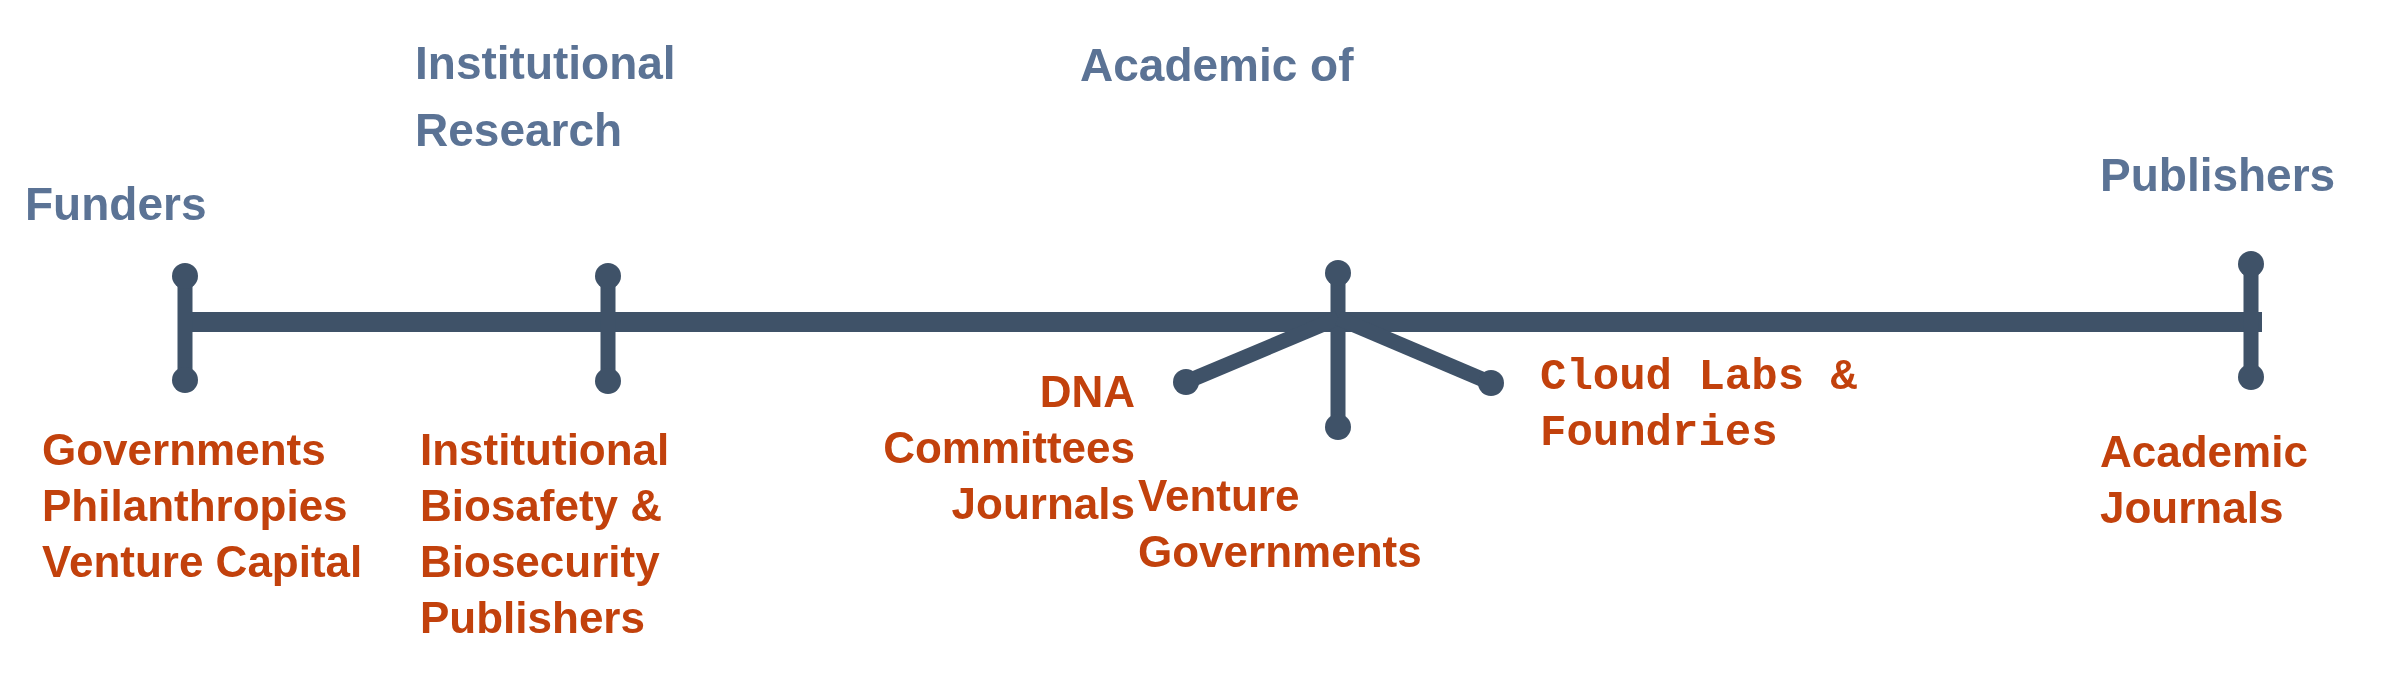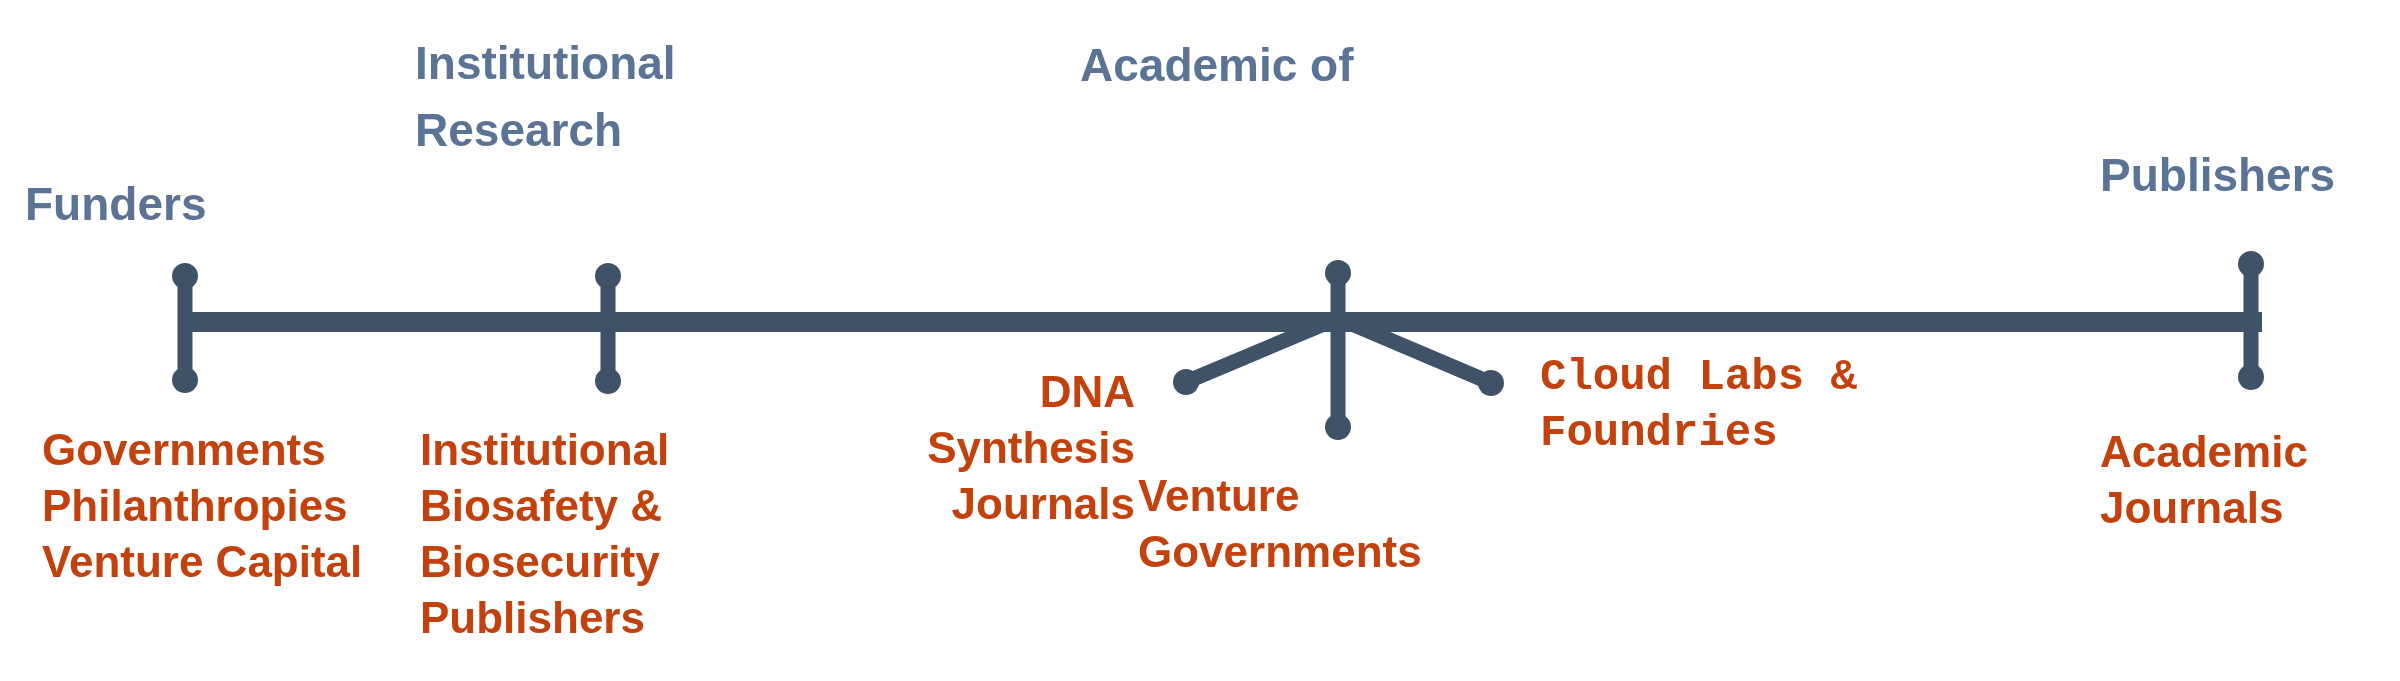--- a/index.html
+++ b/index.html
@@ -117,21 +117,21 @@
 
   <div id="oversight-sub" class="label sub align-center">
     <div>Institutional</div>
     <div>Biosafety &amp;</div>
     <div>Biosecurity</div>
     <div>Publishers</div>
   </div>
 
   <div id="dna-sub" class="label sub align-right">
     <div>DNA</div>
-    <div>Synthesis</div>
+    <div>Committees</div>
     <div>Journals</div>
   </div>
 
   <div id="pathogen-sub" class="label sub align-center">
     <div>Venture</div>
     <div>Governments</div>
   </div>
 
   <div id="cloudlabs-sub" class="label sub align-left">
     <div>Cloud Labs &amp;</div>

